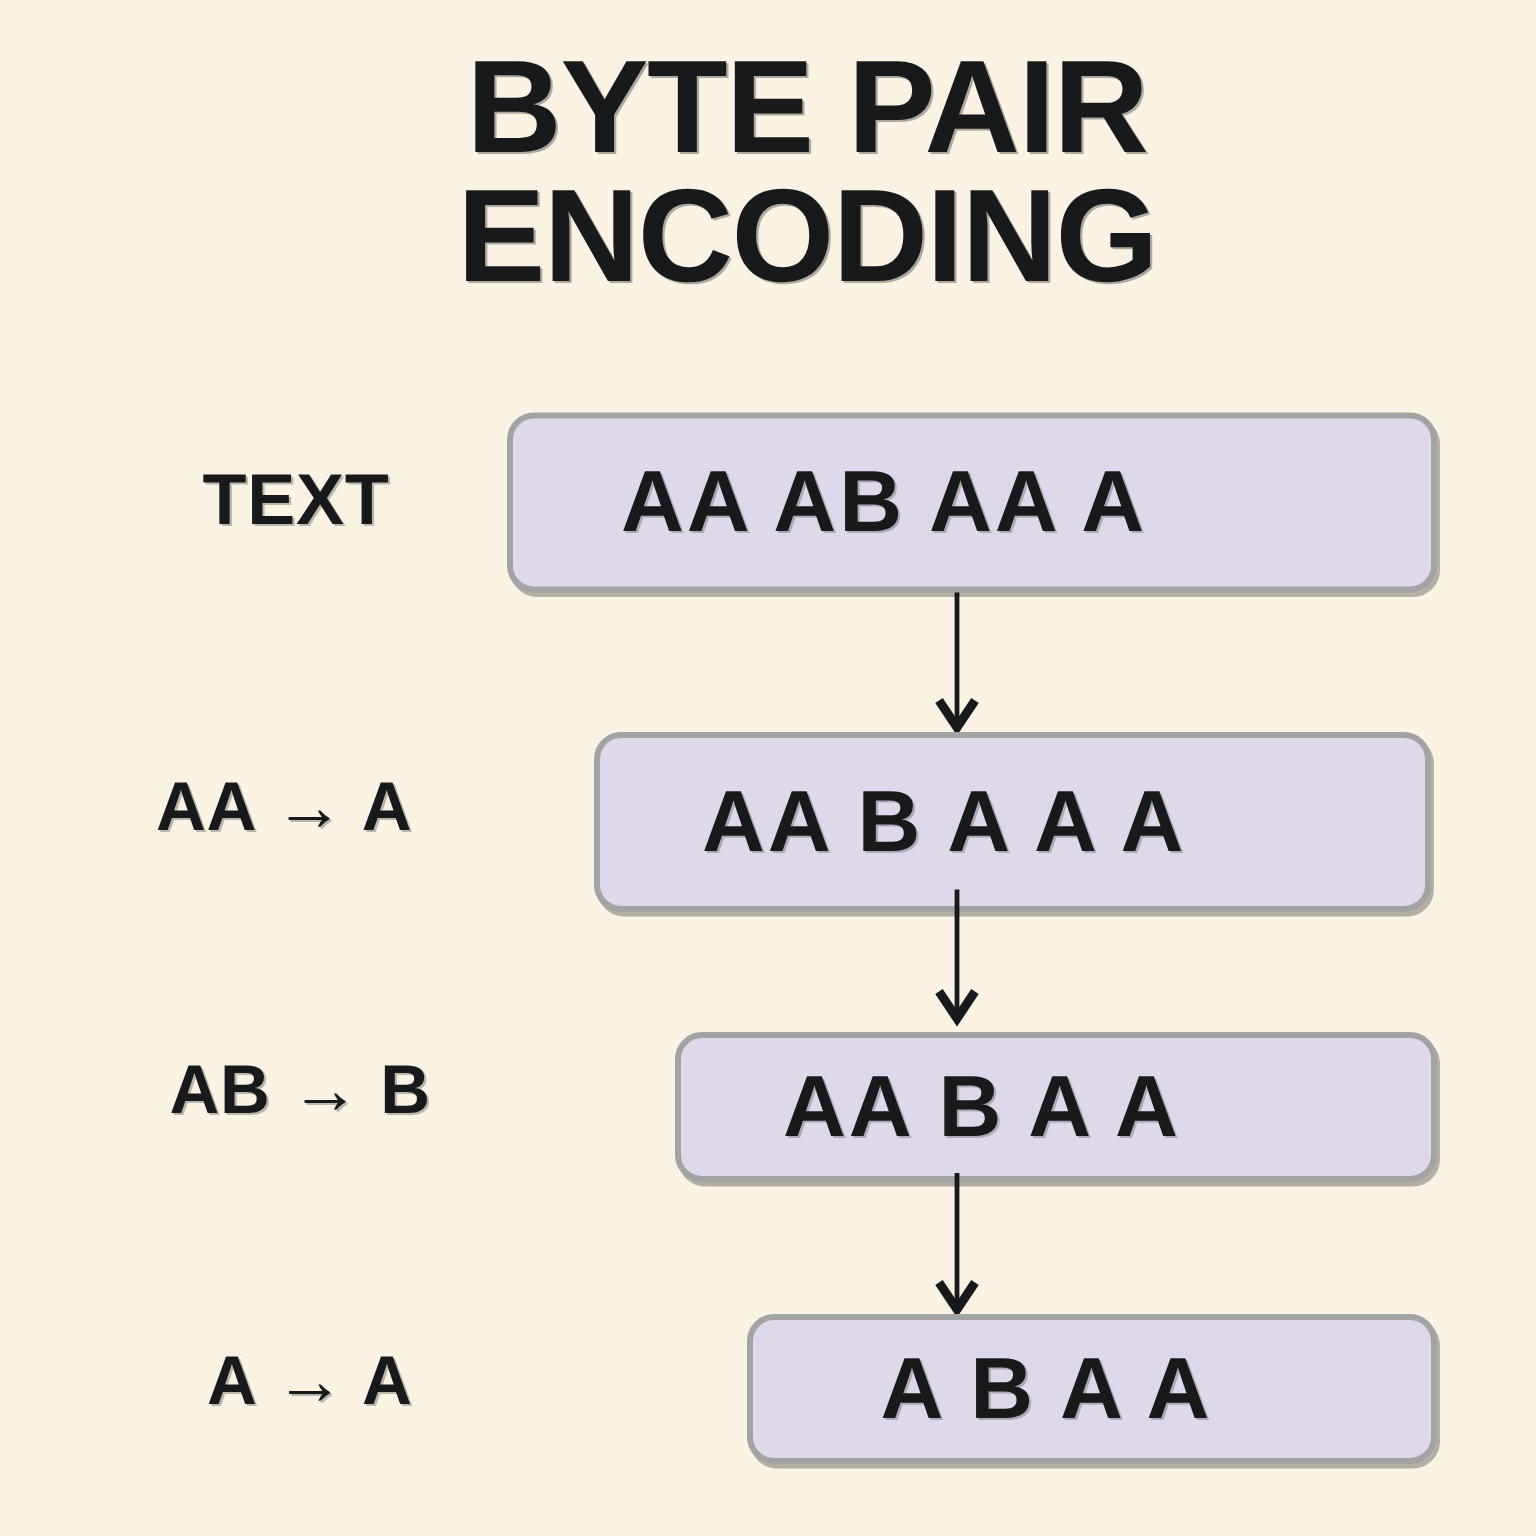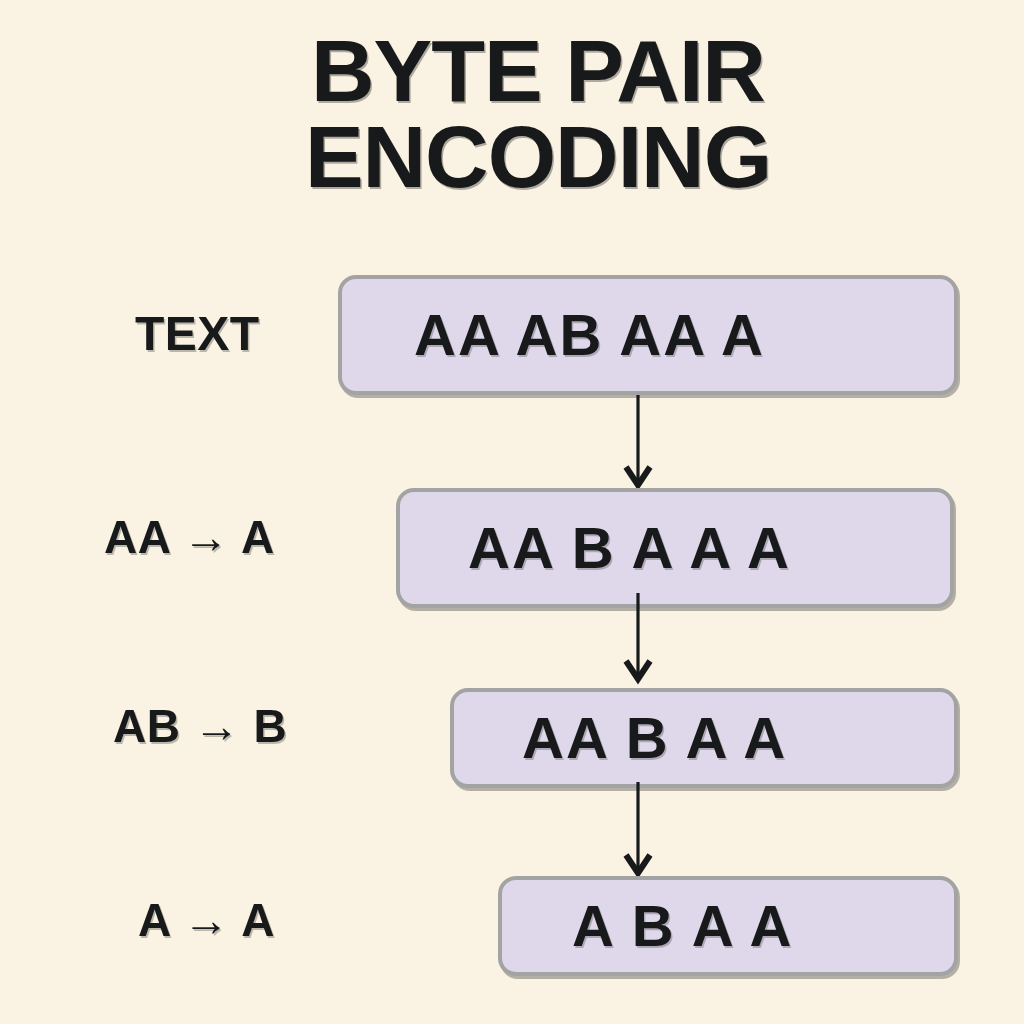--- a/index.html
+++ b/index.html
@@ -130,17 +130,17 @@
 
   <div class="connector" style="left:618px; top:782px; height:94px;">
     <svg viewBox="0 0 40 94" preserveAspectRatio="none">
       <line x1="20" y1="0" x2="20" y2="89" stroke="#17191A" stroke-width="3.2"></line>
       <polyline points="8,73 20,91 32,73" fill="none" stroke="#17191A" stroke-width="6" stroke-linecap="butt" stroke-linejoin="miter"></polyline>
     </svg>
   </div>
 
   <div class="row-label" style="left:110px; top:897px;margin-left:28px;">A → A</div>
 
-  <div class="token-box" style="left:498px; top:876px; width:460px; height:100px;">
+  <div class="token-box" style="left:498px; top:876px; width:460px; height:100px;padding-left:15px;">
     <span class="token-text" style="margin-left:70px;">A B A A</span>
   </div>
 
 </div>
 
 </body></html>

